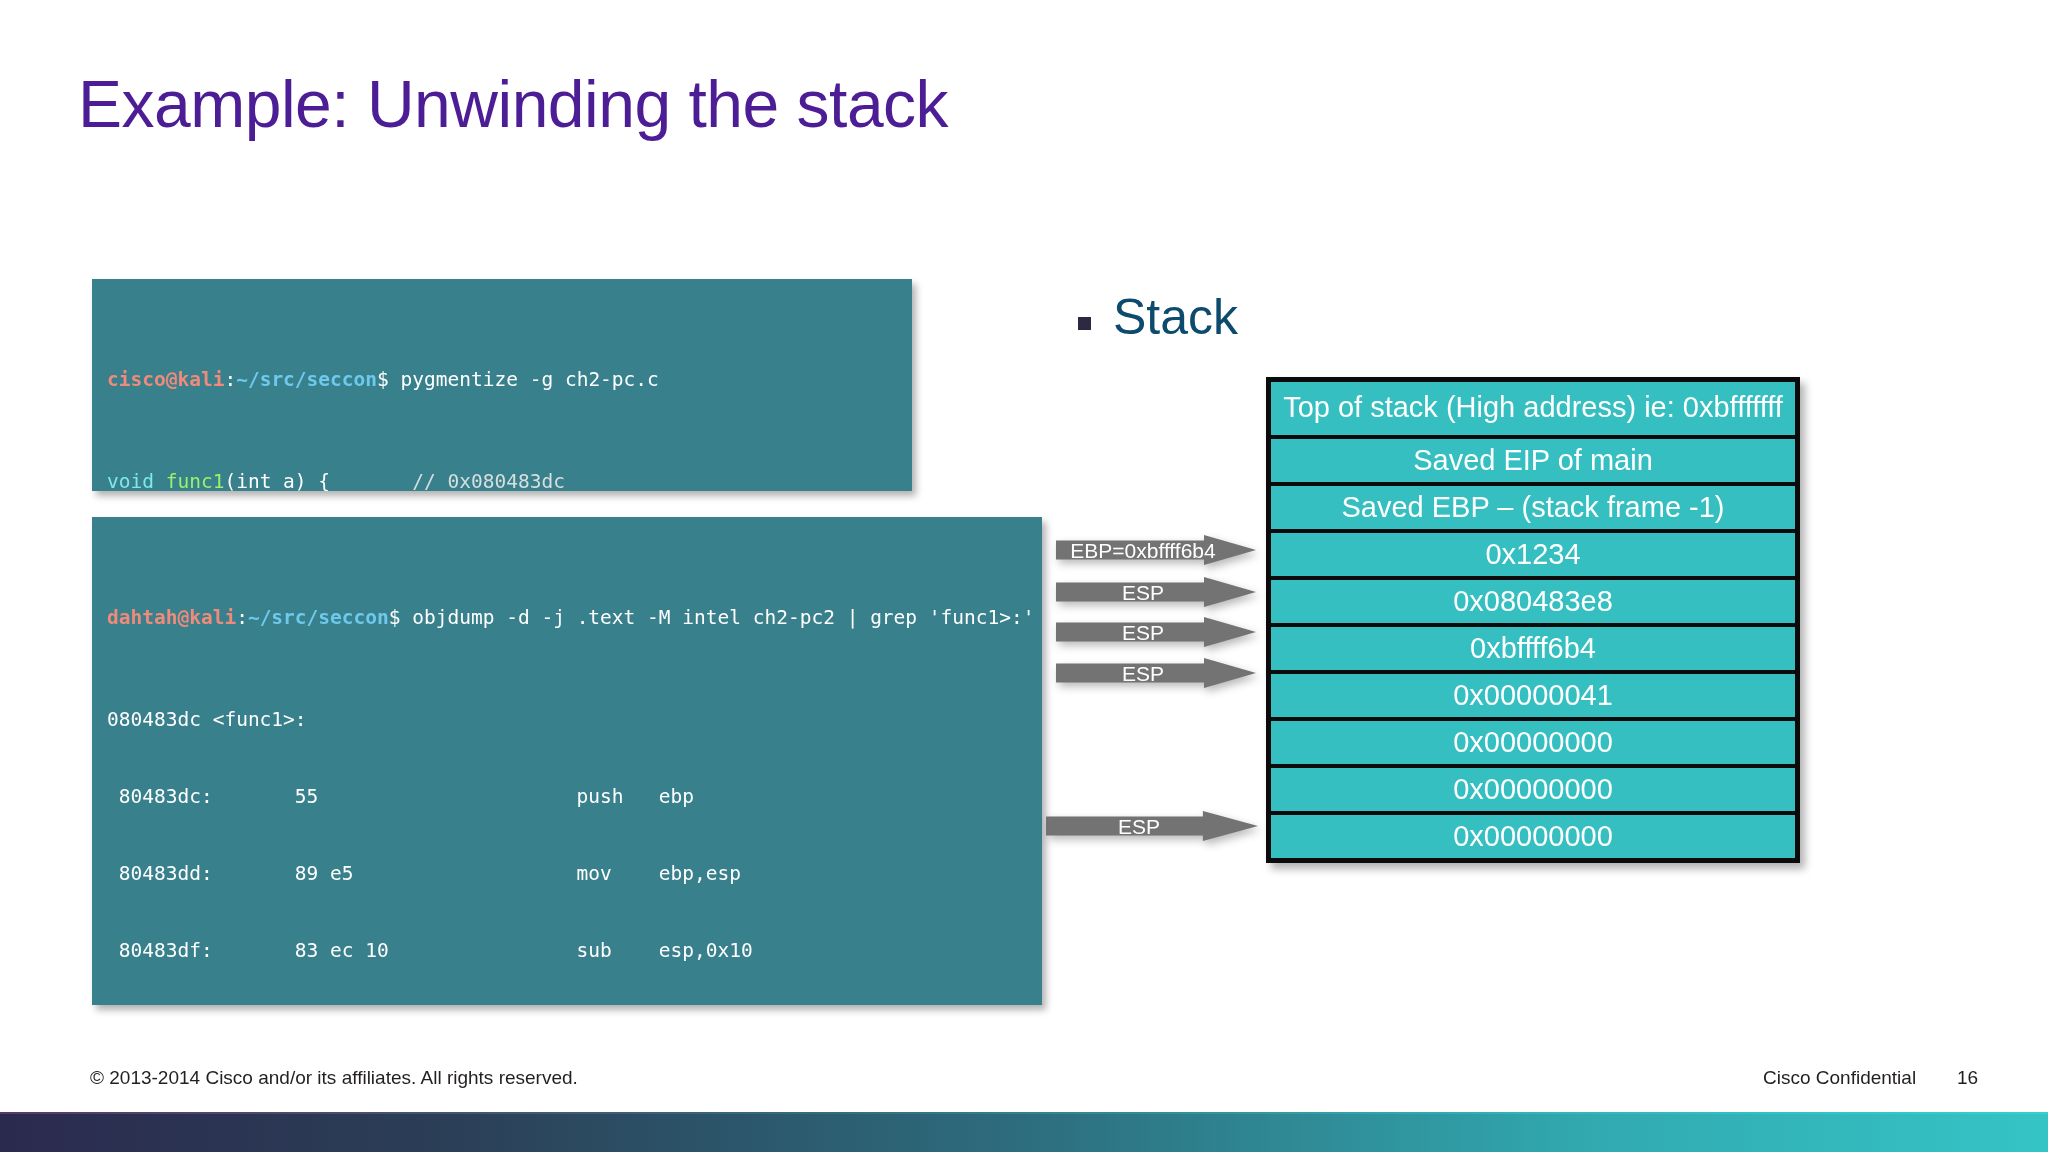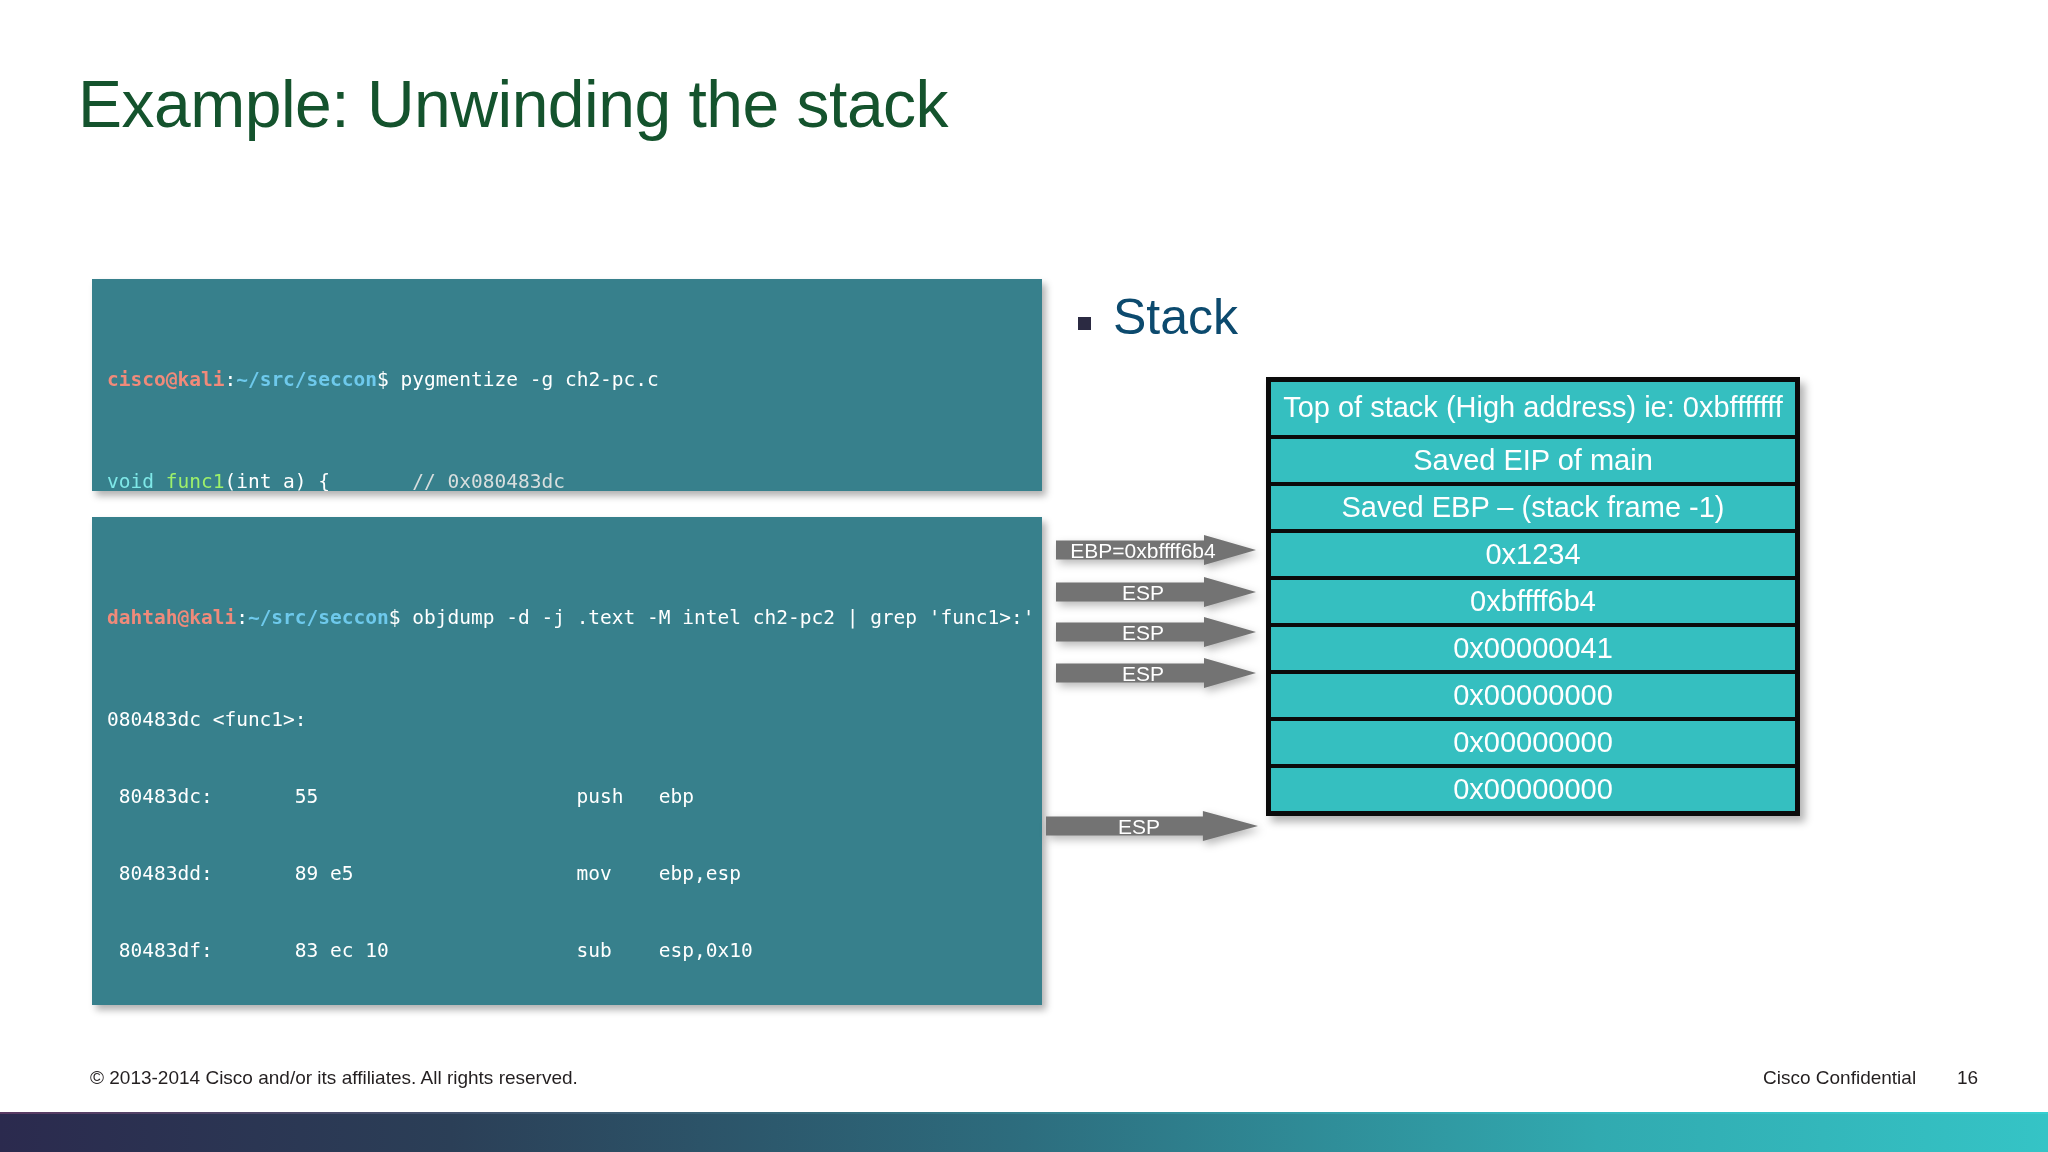--- a/index.html
+++ b/index.html
@@ -15,21 +15,21 @@
     font-family: "Liberation Sans", sans-serif;
   }
 
   
   #slide-title {
     position: absolute;
     left: 78px;
     top: 66px;
     font-size: 66px;
     font-weight: 400;
-    color: #14532d;
+    color: #4c1d95;
     letter-spacing: -0.5px;
     white-space: nowrap;
     font-family: "Liberation Sans", sans-serif;
   }
 
   
   .code-block {
     position: absolute;
     background: #37808c;
     font-family: "DejaVu Sans Mono", "Liberation Mono", monospace;
@@ -37,21 +37,21 @@
     line-height: 25.6px;
     color: #ffffff;
     box-sizing: border-box;
     box-shadow: 4px 5px 7px rgba(0,0,0,0.30);
     white-space: pre;
     overflow: hidden;
   }
   #code-block-source {
     left: 92px;
     top: 279px;
-    width: 950px;
+    width: 820px;
     height: 212px;
     padding: 11px 0 0 15px;
   }
   #code-block-disasm {
     left: 92px;
     top: 517px;
     width: 950px;
     height: 488px;
     padding: 11px 0 0 15px;
   }
@@ -232,20 +232,21 @@
 <div id="stack-heading">
   <span class="sq-bullet"></span>
   <span class="heading-text">Stack</span>
 </div>
 
 <div id="stack-diagram">
   <div class="stack-cell tall">Top of stack (High address) ie: 0xbfffffff</div>
   <div class="stack-cell">Saved EIP of main</div>
   <div class="stack-cell">Saved EBP – (stack frame -1)</div>
   <div class="stack-cell">0x1234</div>
+  <div class="stack-cell">0x080483e8</div>
   <div class="stack-cell">0xbffff6b4</div>
   <div class="stack-cell">0x00000041</div>
   <div class="stack-cell">0x00000000</div>
   <div class="stack-cell">0x00000000</div>
   <div class="stack-cell">0x00000000</div>
 </div>
 
 <div class="arrow" id="arrow-ebp">
   <div class="arrow-body">
     <span class="arrow-label">EBP=0xbffff6b4</span>

